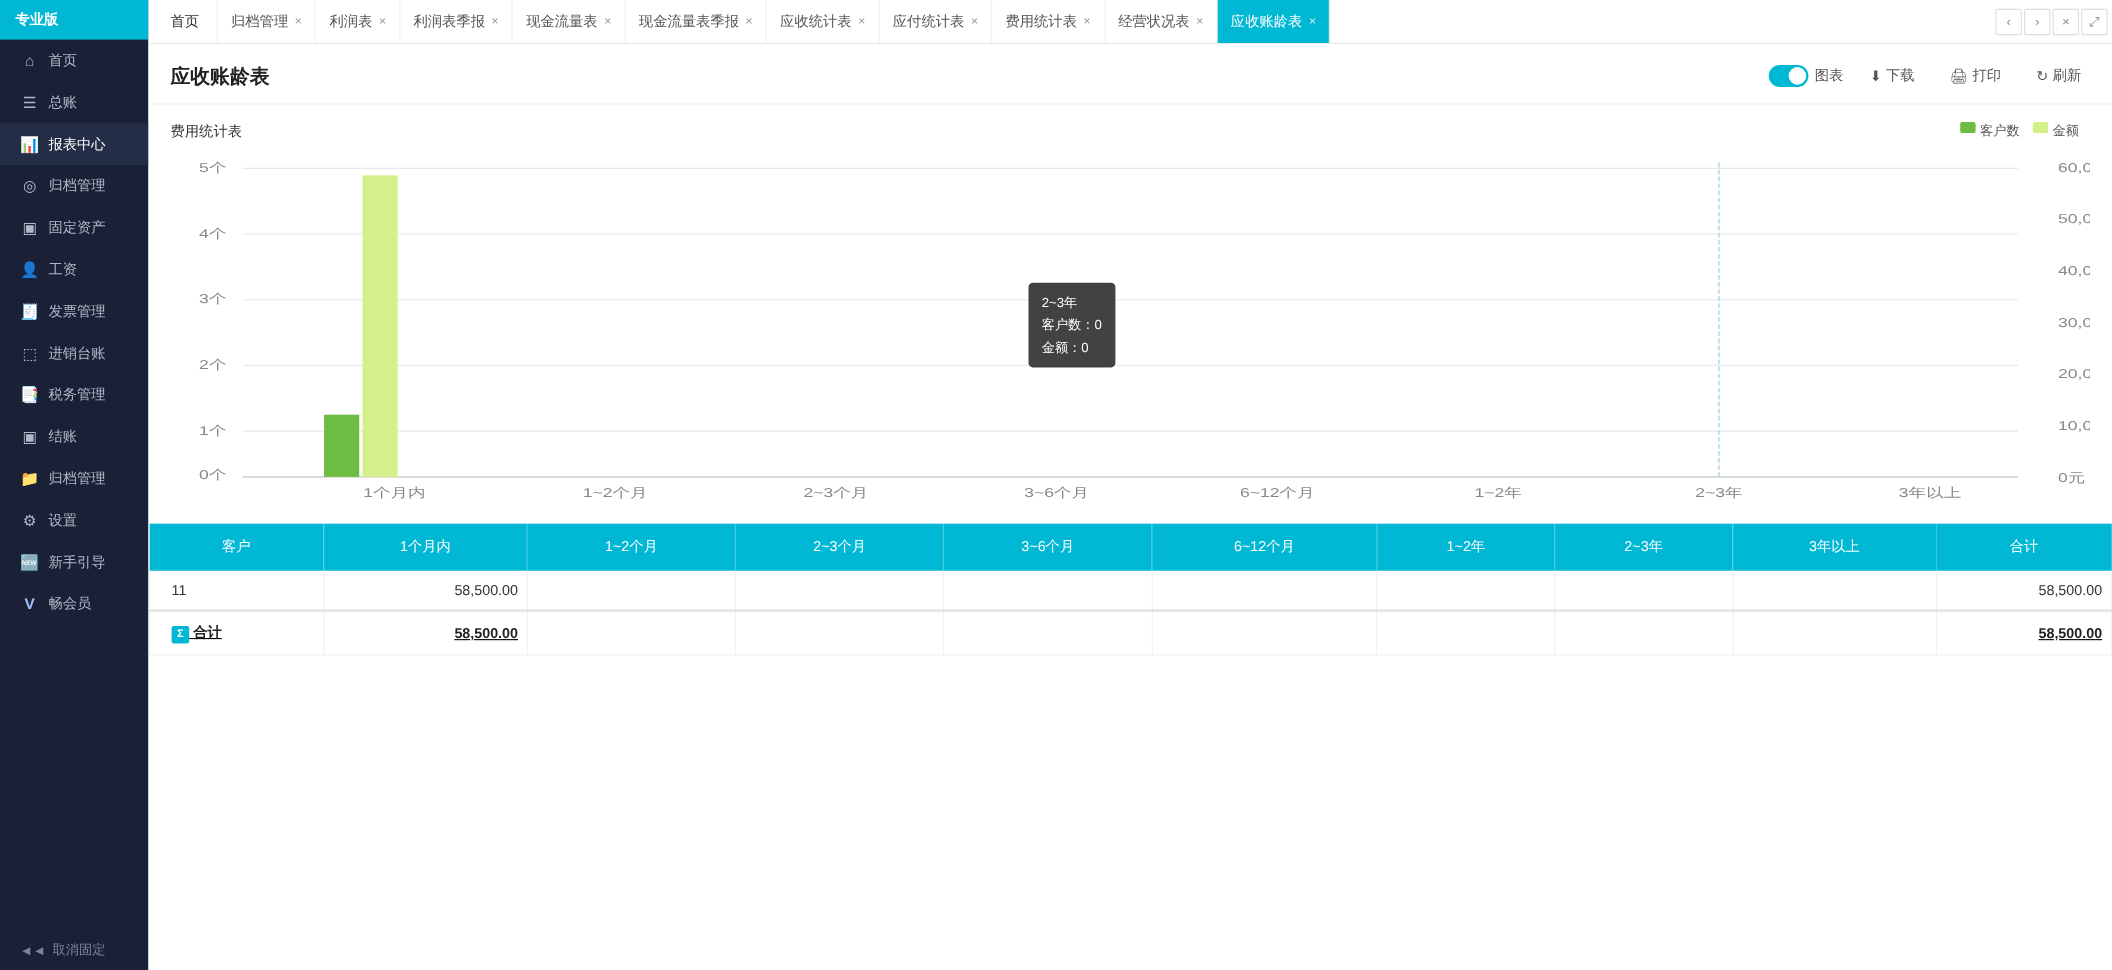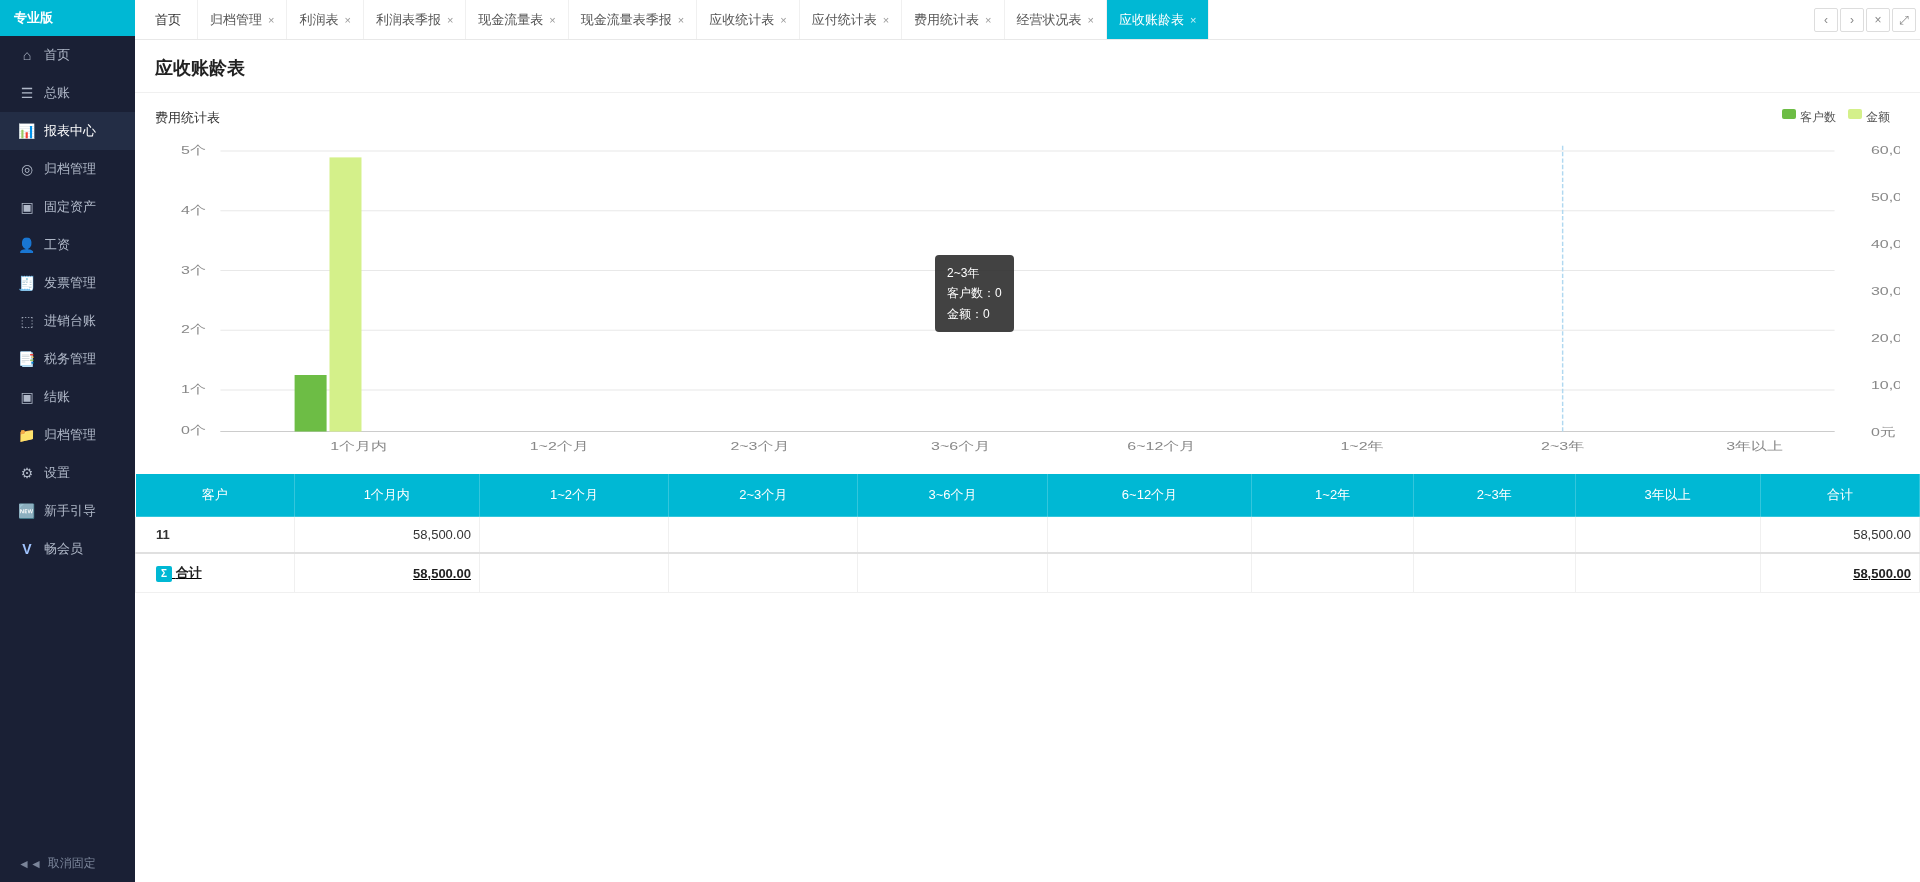--- a/index.html
+++ b/index.html
@@ -237,21 +237,21 @@
     }
     .data-table thead th:first-child { text-align: center; }
     .data-table tbody tr { border-bottom: 1px solid #f0f0f0; }
     .data-table tbody td {
       padding: 10px 8px;
       font-size: 13px;
       color: #333;
       text-align: right;
       border: 1px solid #f0f0f0;
     }
-    .data-table tbody td:first-child { text-align: left; padding-left: 20px; font-weight: bold; }
+    .data-table tbody td:first-child { text-align: left; padding-left: 20px; }
     .data-table tfoot tr { border-top: 2px solid #e0e0e0; text-decoration: underline; }
     .data-table tfoot td {
       padding: 10px 8px;
       font-size: 13px;
       font-weight: bold;
       color: #222;
       text-align: right;
       border: 1px solid #f0f0f0;
     }
     .data-table tfoot td:first-child {
@@ -393,20 +393,38 @@
       <div class="tab-nav-btn">‹</div>
       <div class="tab-nav-btn">›</div>
       <div class="tab-nav-btn">×</div>
       <div class="tab-nav-btn">⤢</div>
     </div>
   </div>
 
   <div class="page-content">
     <div class="page-header">
       <span class="page-title">应收账龄表</span>
+      <div class="header-actions">
+        <div class="toggle-wrap">
+          <div class="toggle"></div>
+          <span class="toggle-label">图表</span>
+        </div>
+        <div class="action-btn">
+          <span>⬇</span>
+          <span>下载</span>
+        </div>
+        <div class="action-btn">
+          <span>🖨</span>
+          <span>打印</span>
+        </div>
+        <div class="action-btn">
+          <span>↻</span>
+          <span>刷新</span>
+        </div>
+      </div>
     </div>
 
     <div class="chart-area">
       <div class="chart-title">费用统计表</div>
 
       <div class="chart-legend">
         <div class="legend-item">
           <div class="legend-color" style="background:#6dbd45;"></div>
           <span>客户数</span>
         </div>

